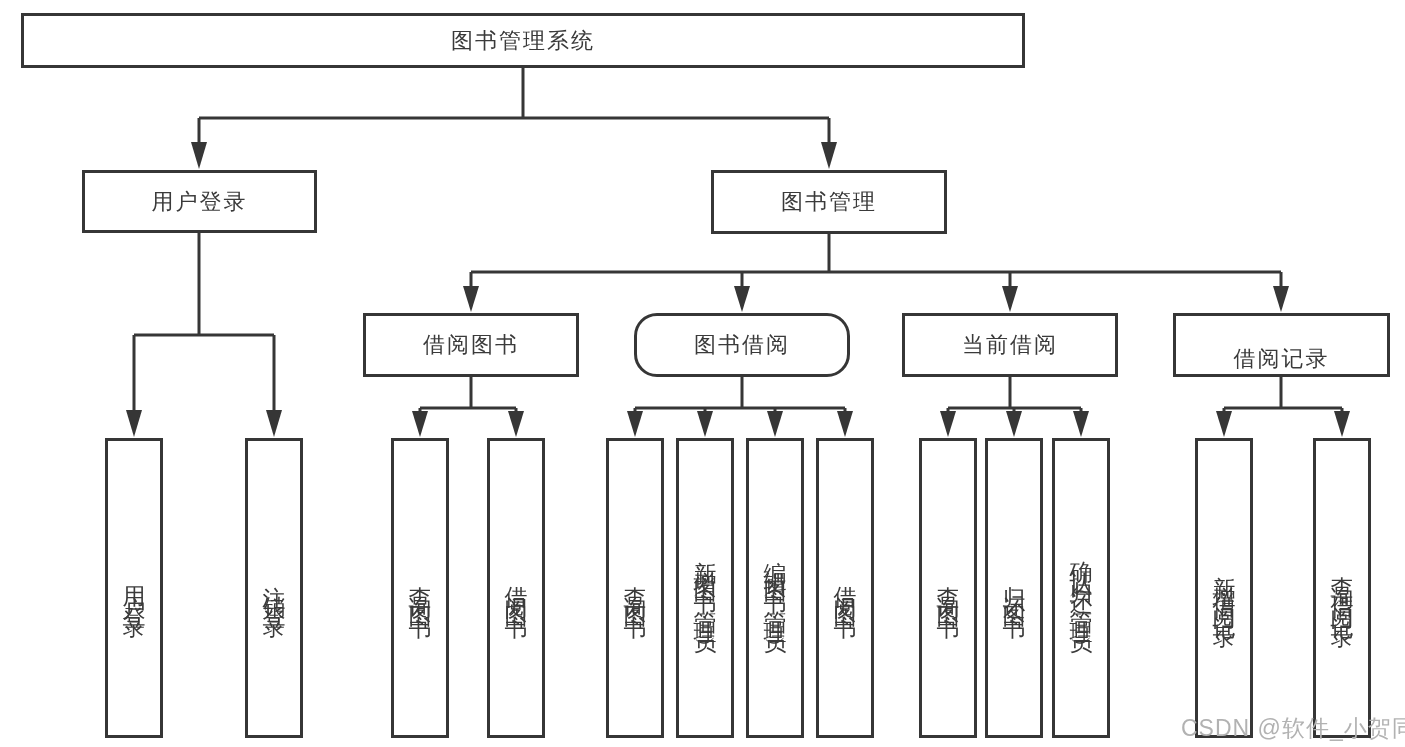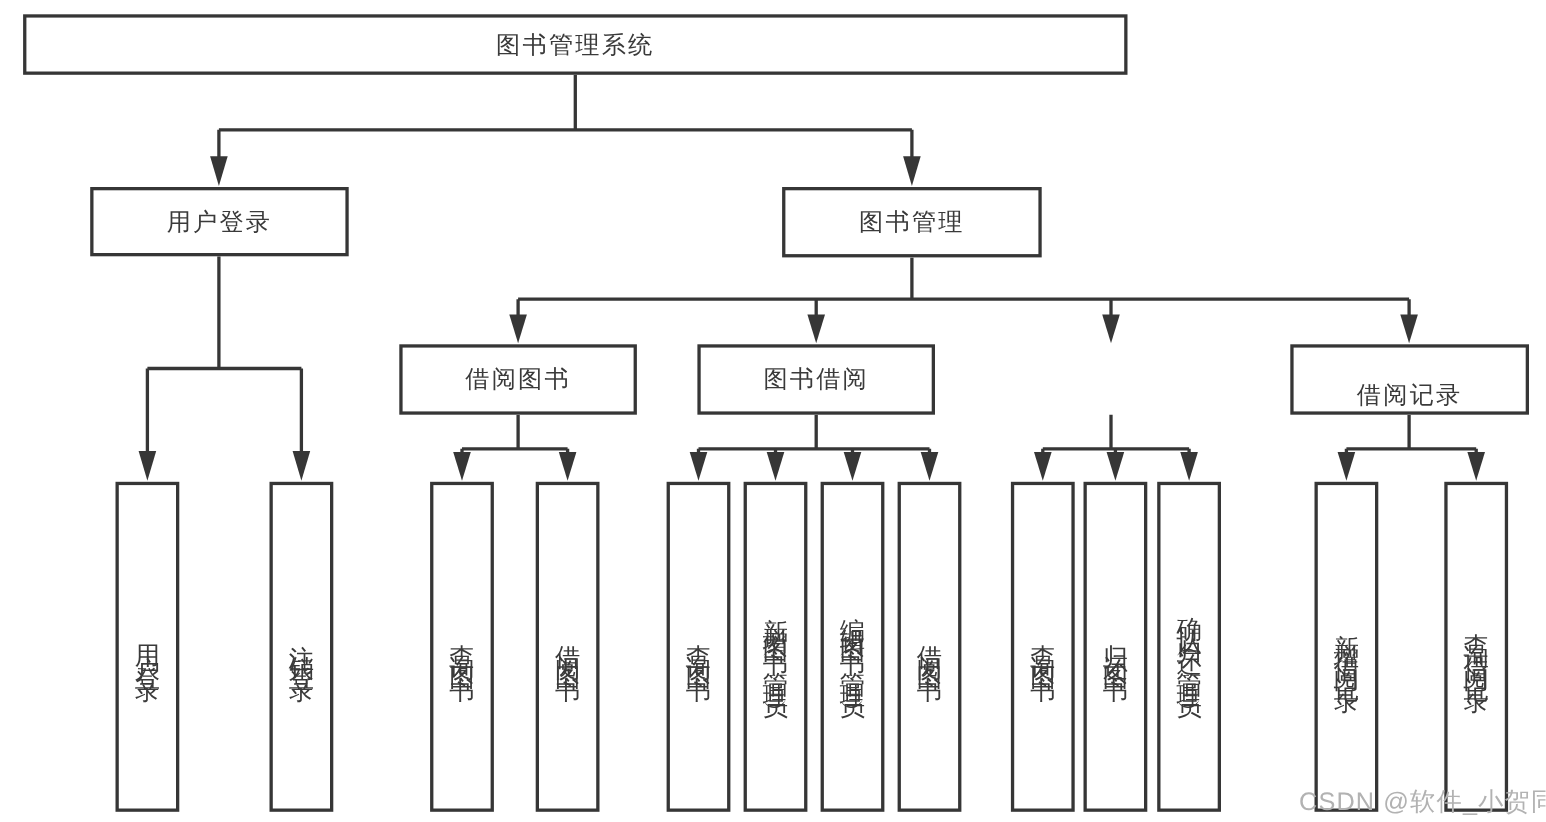--- a/index.html
+++ b/index.html
@@ -125,22 +125,25 @@
   <div class="node h-node" style="left:82px; top:170px; width:235px; height:63px;">
     <span>用户登录</span>
   </div>
   <div class="node h-node" style="left:711px; top:170px; width:236px; height:64px;">
     <span>图书管理</span>
   </div>
 
   <div class="node h-node" style="left:363px; top:313px; width:216px; height:64px;">
     <span>借阅图书</span>
   </div>
-  <div class="node h-node" style="left:634px; top:313px; width:216px; height:64px;">
+  <div class="node h-node" style="left:634px; top:313px; width:216px; height:64px;border-radius:23px;">
     <span>图书借阅</span>
+  </div>
+  <div class="node h-node" style="left:902px; top:313px; width:216px; height:64px;">
+    <span>当前借阅</span>
   </div>
   <div class="node h-node" style="left:1173px; top:313px; width:217px; height:64px;align-items:flex-end;">
     <span>借阅记录</span>
   </div>
 
   <div class="node v-node" style="left:105px; top:438px; width:58px; height:300px;">
     <span class="v-label">用户登录</span>
   </div>
   <div class="node v-node" style="left:245px; top:438px; width:58px; height:300px;">
     <span class="v-label">注销登录</span>

